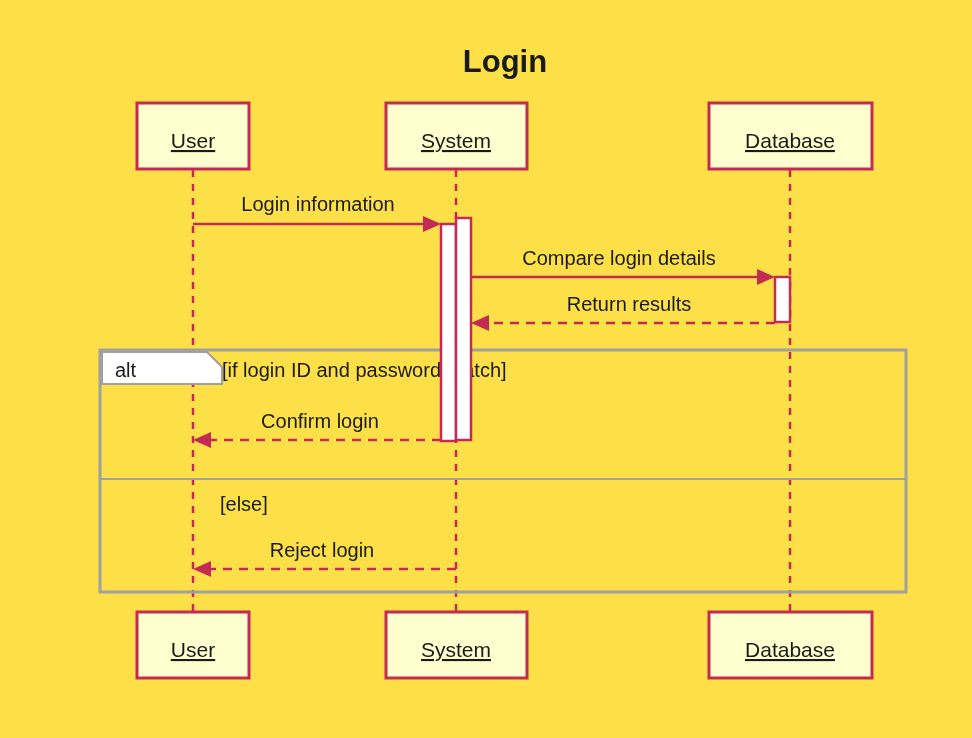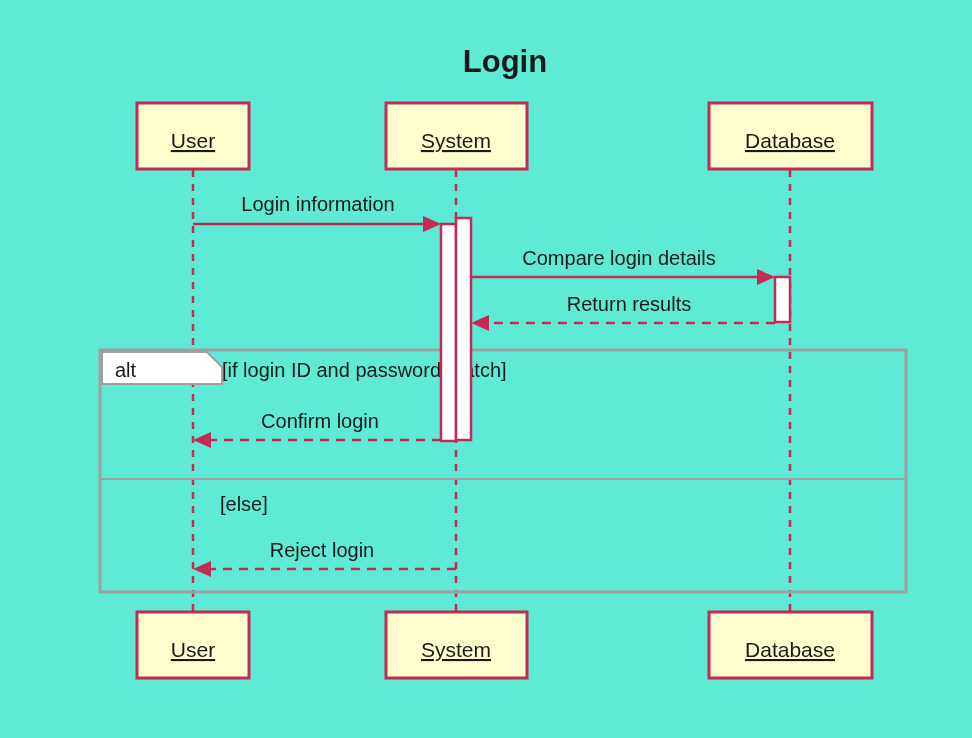--- a/index.html
+++ b/index.html
@@ -11,21 +11,21 @@
   body {
     width: 972px;
     height: 738px;
     font-family: "Liberation Sans", "DejaVu Sans", sans-serif;
     overflow: hidden;
   }
   #diagram-root {
     position: relative;
     width: 972px;
     height: 738px;
-    background: #5eead4;
+    background: #fde047;
   }
   svg.diagram-canvas {
     position: absolute;
     left: 0;
     top: 0;
     width: 972px;
     height: 738px;
     display: block;
   }
   text {

